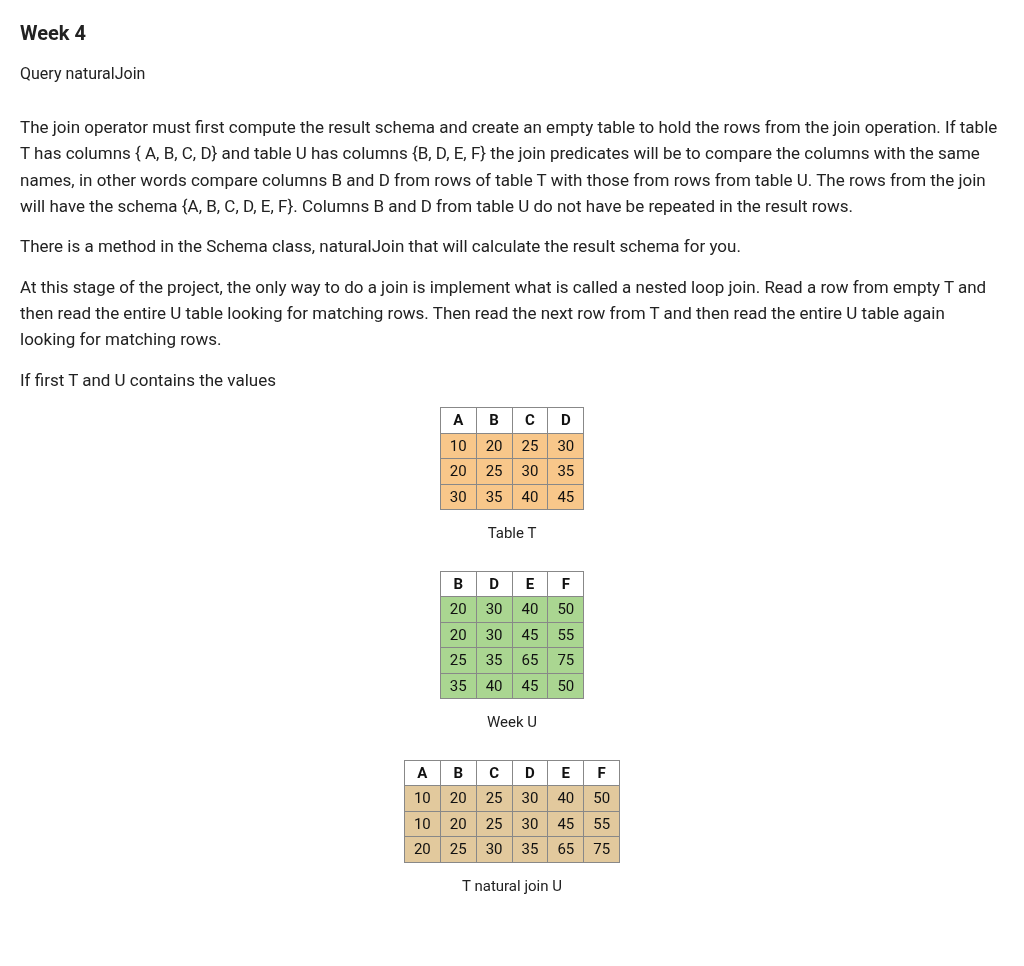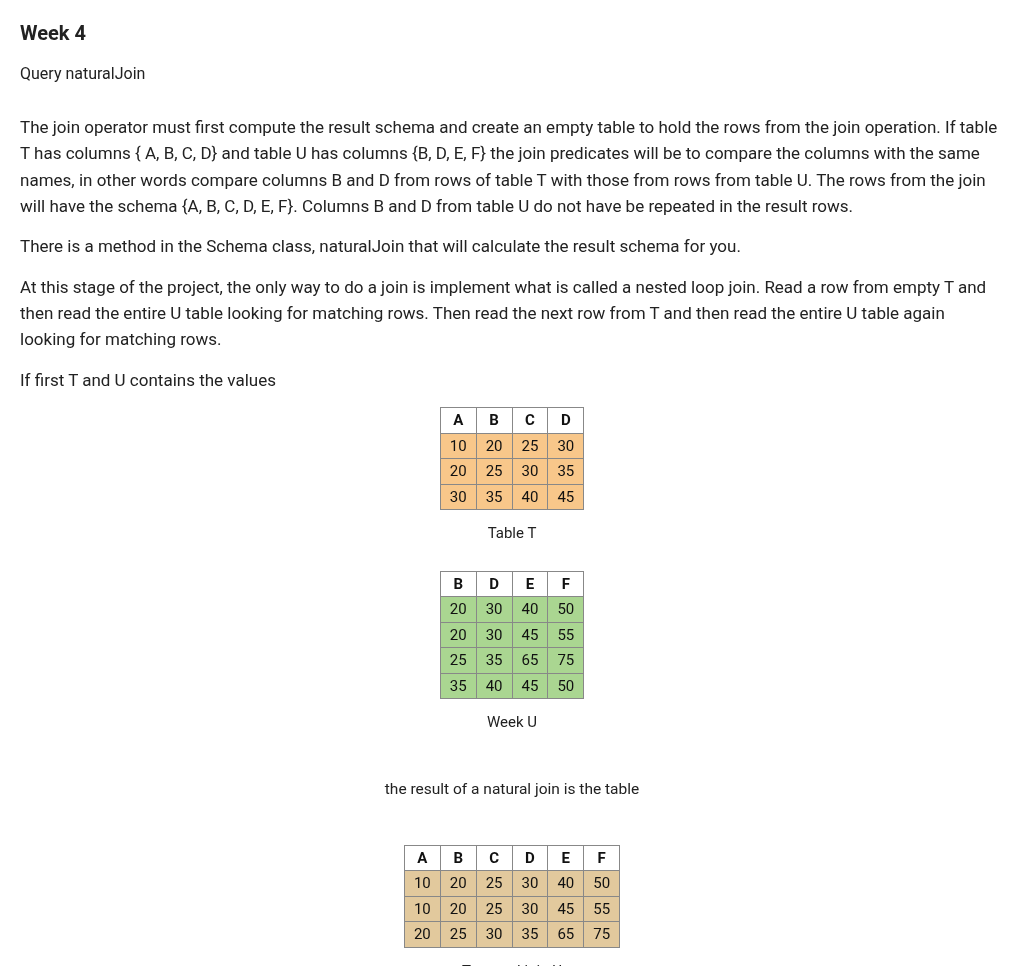--- a/index.html
+++ b/index.html
@@ -156,21 +156,20 @@
       <tr>
         <td>35</td>
         <td>40</td>
         <td>45</td>
         <td>50</td>
       </tr>
     </tbody>
   </table>
   <div class="table-caption">Week U</div>
 
-  <div class="result-intro">the result of a natural join is the table</div>
 
   <table class="data-table tan">
     <thead>
       <tr>
         <th>A</th>
         <th>B</th>
         <th>C</th>
         <th>D</th>
         <th>E</th>
         <th>F</th>

